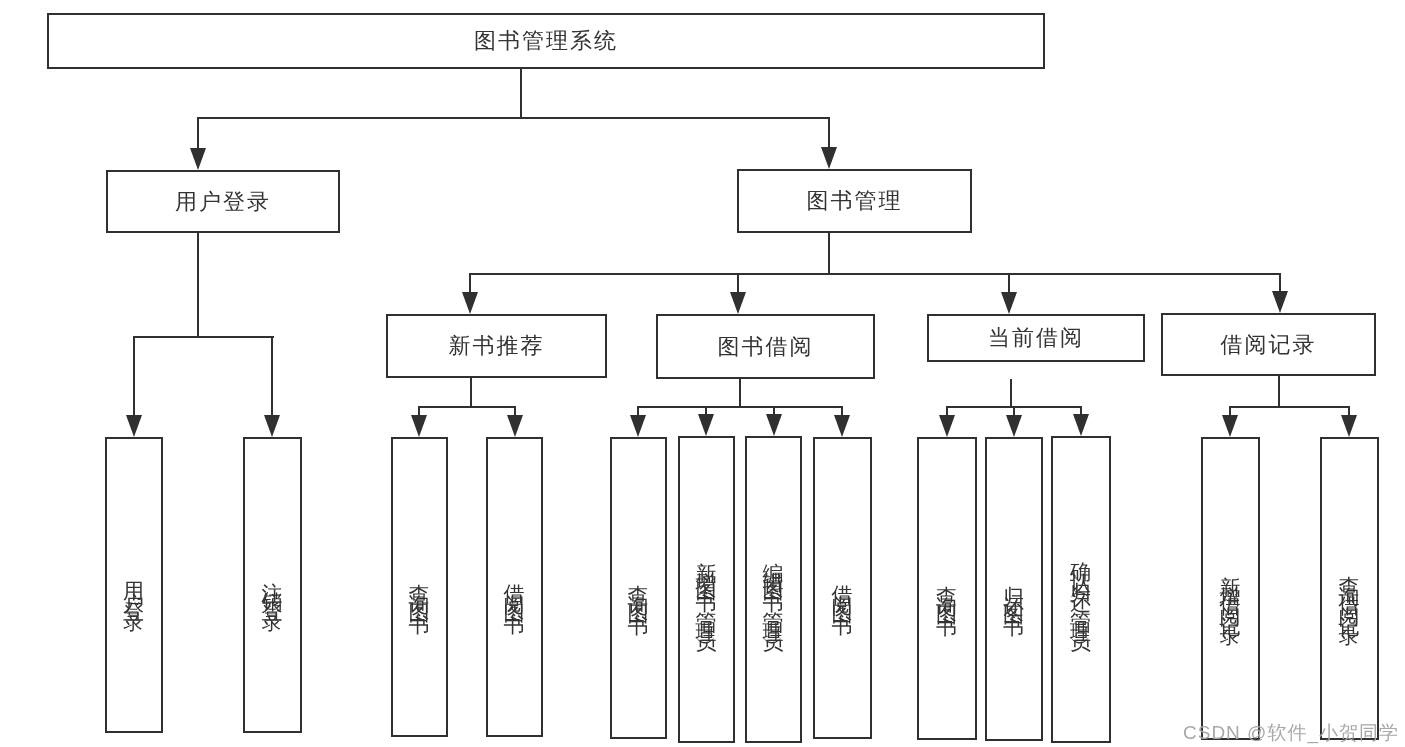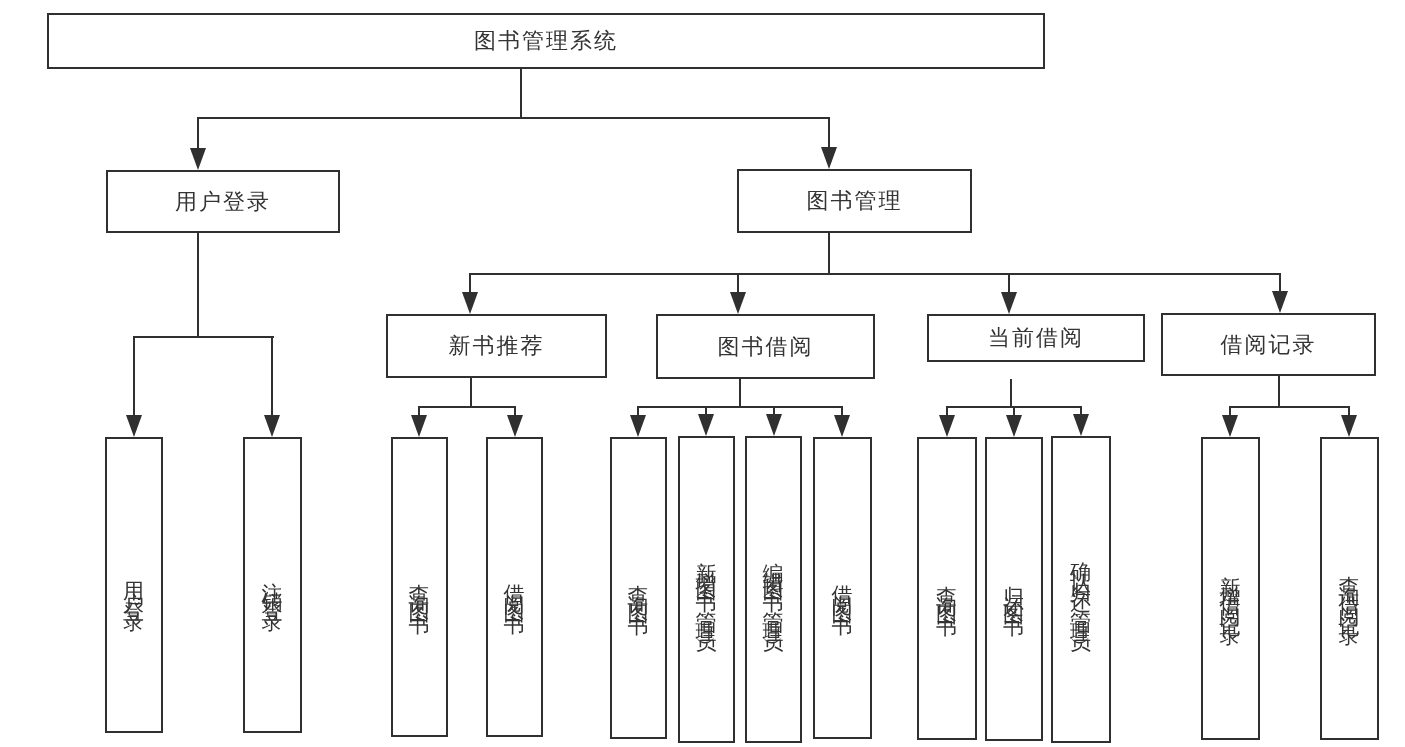--- a/index.html
+++ b/index.html
@@ -175,14 +175,15 @@
     <span>确认归还（管理员）</span>
   </div>
 
   <div class="box v" style="left:1201px; top:437px; width:59px; height:303px;">
     <span>新增借阅记录</span>
   </div>
   <div class="box v" style="left:1320px; top:437px; width:59px; height:303px;">
     <span>查询借阅记录</span>
   </div>
 
+  <div class="watermark">CSDN @软件_小贺同学</div>
 
 </div>
 
 </body></html>

